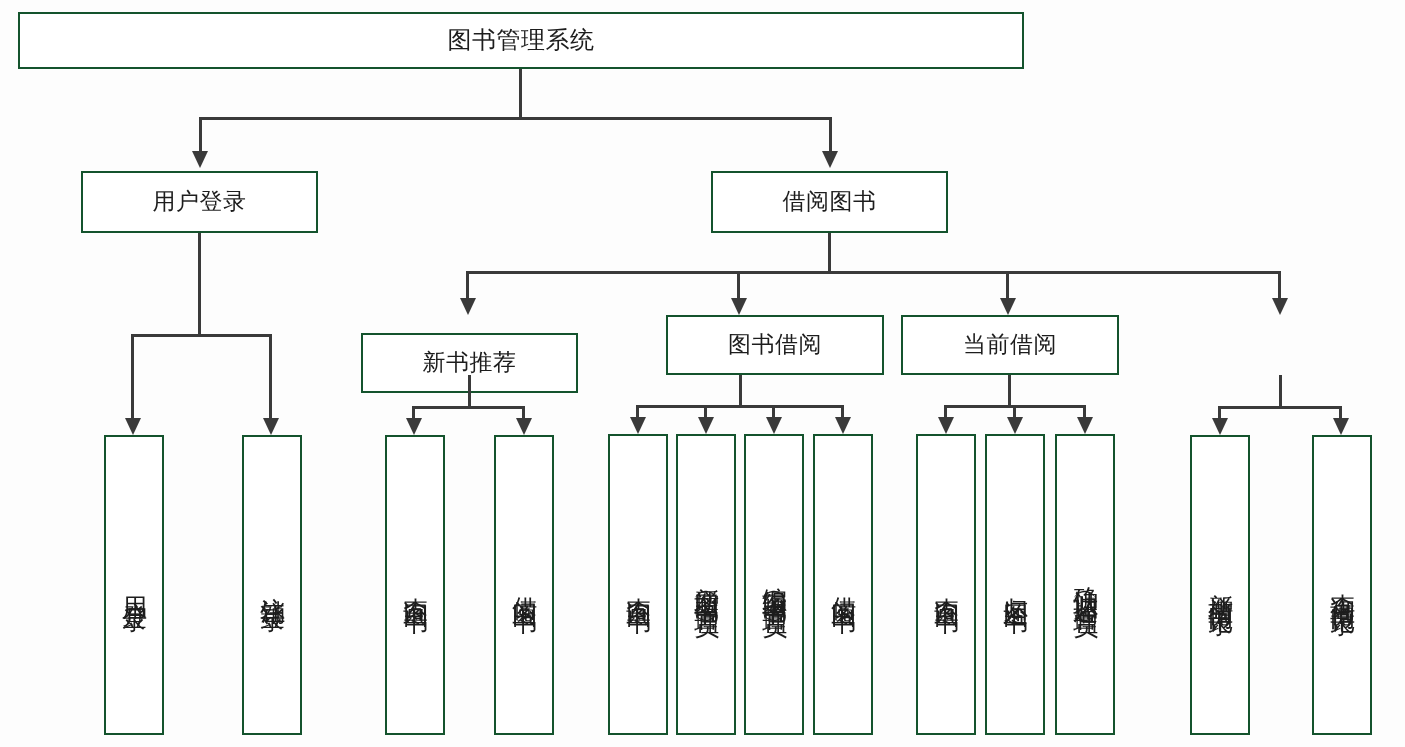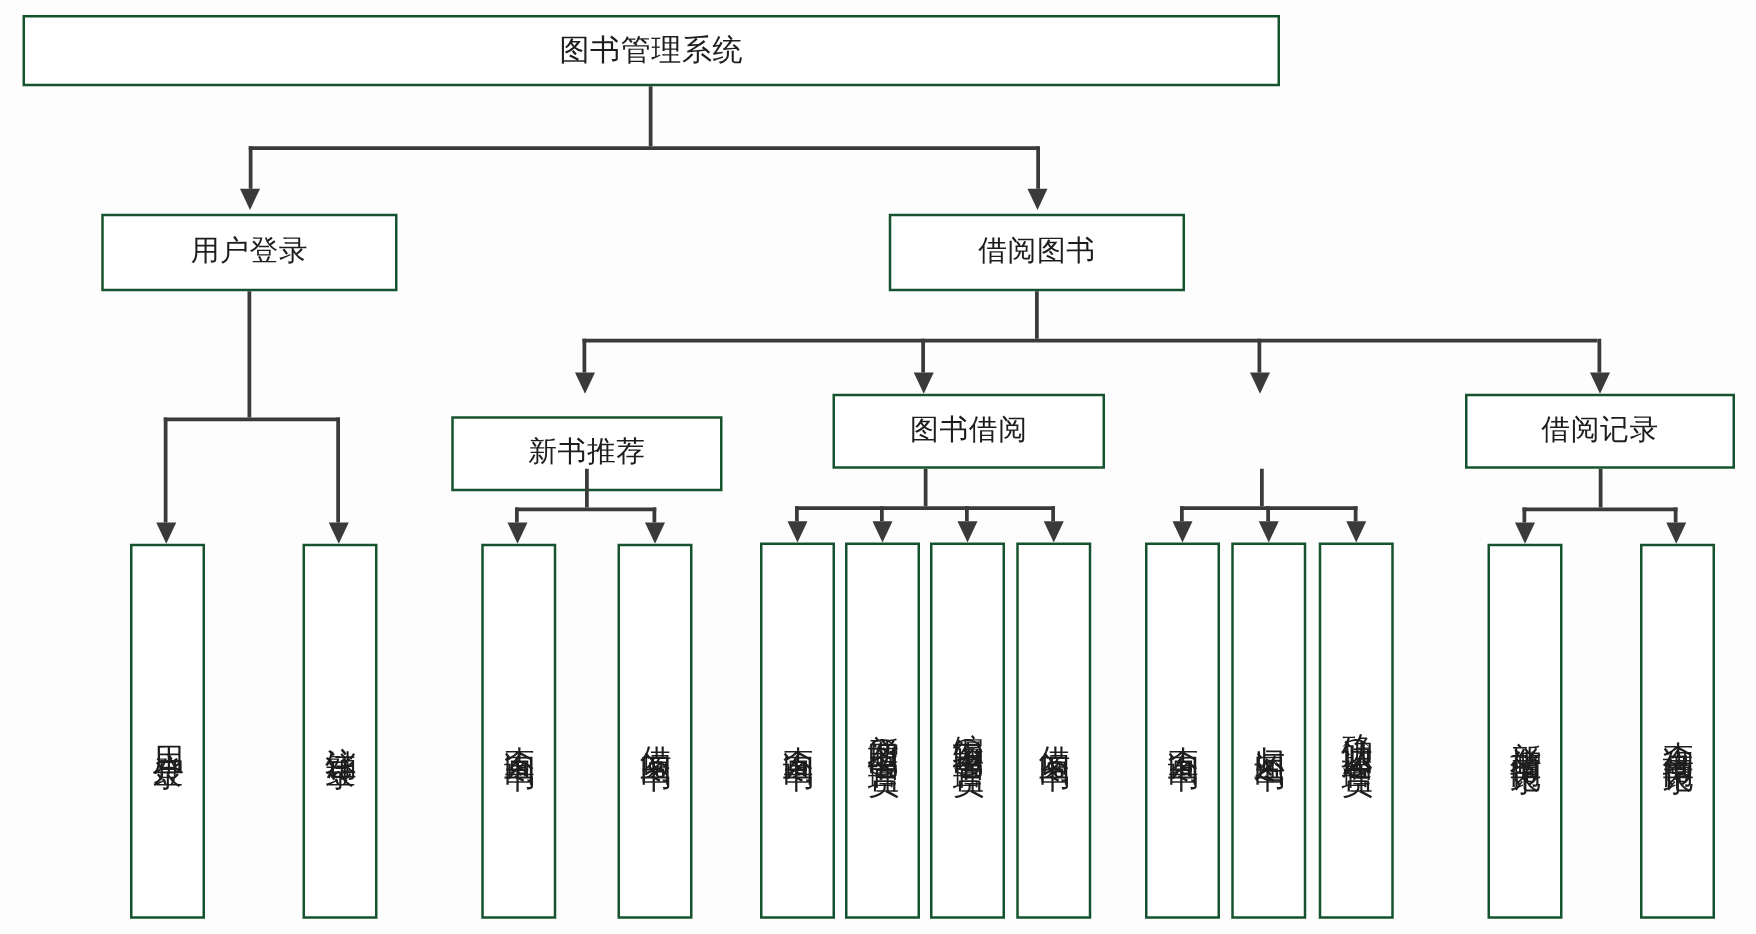--- a/index.html
+++ b/index.html
@@ -119,22 +119,22 @@
   <div class="arrow" style="left:1000px;top:298px;"></div>
   <div class="ln vline" style="left:1278px;top:271px;height:27px;"></div>
   <div class="arrow" style="left:1272px;top:298px;"></div>
 
   <div class="node h-node" style="left:361px;top:333px;width:217px;height:60px;">
     <span class="lbl">新书推荐</span>
   </div>
   <div class="node h-node" style="left:632px;top:315px;width:218px;height:60px;margin-left:34px;">
     <span class="lbl">图书借阅</span>
   </div>
-  <div class="node h-node" style="left:1172px;top:315px;width:216px;height:60px;">
-    <span class="lbl">借阅记录</span>
+  <div class="node h-node" style="left:901px;top:315px;width:218px;height:60px;">
+    <span class="lbl">当前借阅</span>
   </div>
 
   <div class="ln vline" style="left:468px;top:375px;height:31px;"></div>
   <div class="ln hline" style="left:412px;top:406px;width:113px;"></div>
   <div class="ln vline" style="left:412px;top:406px;height:12px;"></div>
   <div class="arrow" style="left:406px;top:418px;"></div>
   <div class="ln vline" style="left:522px;top:406px;height:12px;"></div>
   <div class="arrow" style="left:516px;top:418px;"></div>
 
   <div class="ln vline" style="left:739px;top:375px;height:30px;"></div>

